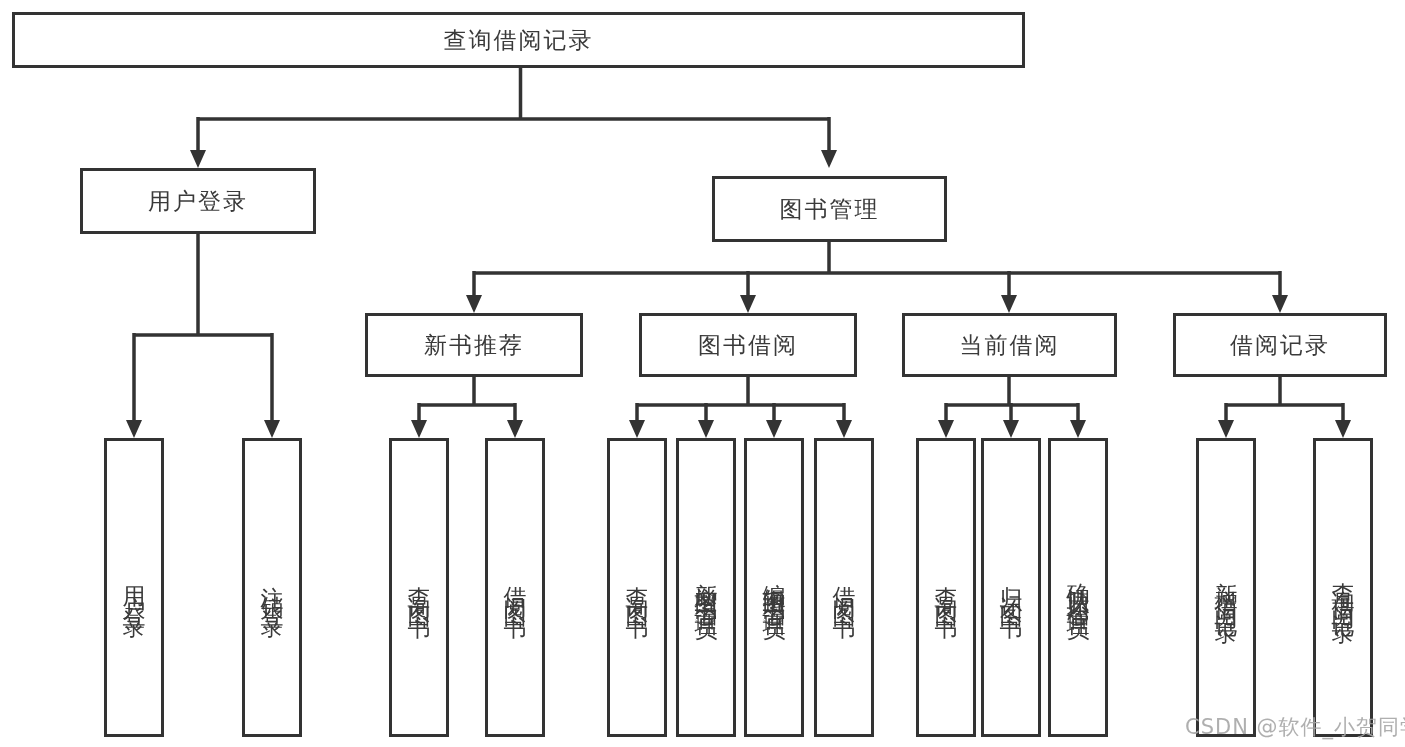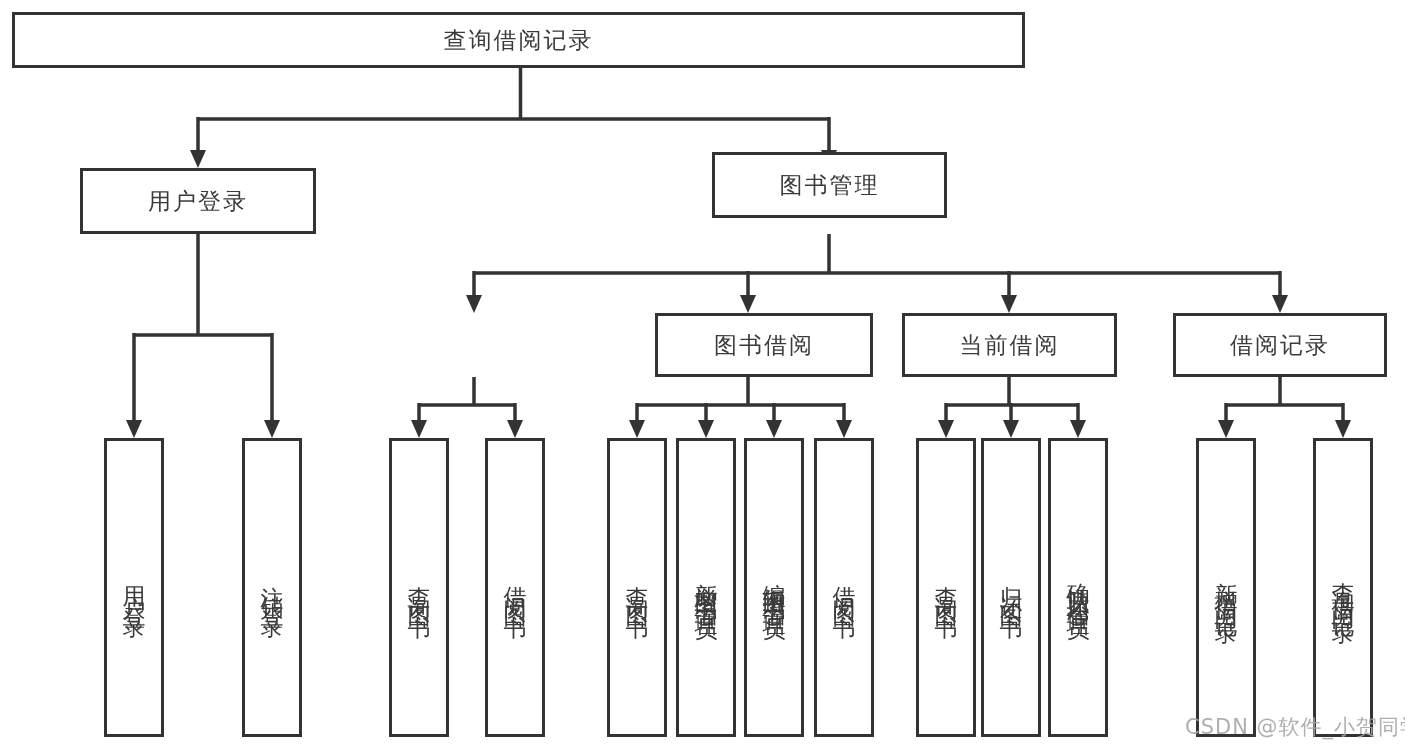--- a/index.html
+++ b/index.html
@@ -92,23 +92,24 @@
       M629,420 L645,420 L637,438 Z  M698,420 L714,420 L706,438 Z
       M766,420 L782,420 L774,438 Z  M836,420 L852,420 L844,438 Z
       M938,420 L954,420 L946,438 Z  M1003,420 L1019,420 L1011,438 Z
       M1070,420 L1086,420 L1078,438 Z
       M1218,420 L1234,420 L1226,438 Z  M1335,420 L1351,420 L1343,438 Z"></path>
   </svg>
 
   <div class="node h-node" style="left:12px; top:12px; width:1013px; height:56px;">查询借阅记录</div>
 
   <div class="node h-node" style="left:80px; top:168px; width:236px; height:66px;">用户登录</div>
-  <div class="node h-node" style="left:712px; top:152px; width:235px; height:66px;">图书管理</div>
+  <div class="node h-node" style="left:712px; top:176px; width:235px; height:66px;">图书管理</div>
 
-  <div class="node h-node" style="left:639px; top:313px; width:218px; height:64px;margin-left:16px;">图书借阅</div>
+  <div class="node h-node" style="left:365px; top:313px; width:218px; height:64px;">新书推荐</div>
+  <div class="node h-node" style="left:639px; top:313px; width:218px; height:64px;">图书借阅</div>
   <div class="node h-node" style="left:902px; top:313px; width:215px; height:64px;text-align:center;">当前借阅</div>
   <div class="node h-node" style="left:1173px; top:313px; width:214px; height:64px;">借阅记录</div>
 
   <div class="node v-node ls4" style="left:104px; top:438px; width:60px; height:299px;">用户登录</div>
   <div class="node v-node ls4" style="left:242px; top:438px; width:60px; height:299px;">注销登录</div>
 
   <div class="node v-node ls4" style="left:389px; top:438px; width:60px; height:299px;">查询图书</div>
   <div class="node v-node ls4" style="left:485px; top:438px; width:60px; height:299px;">借阅图书</div>
 
   <div class="node v-node ls4" style="left:607px; top:438px; width:60px; height:299px;">查询图书</div>

